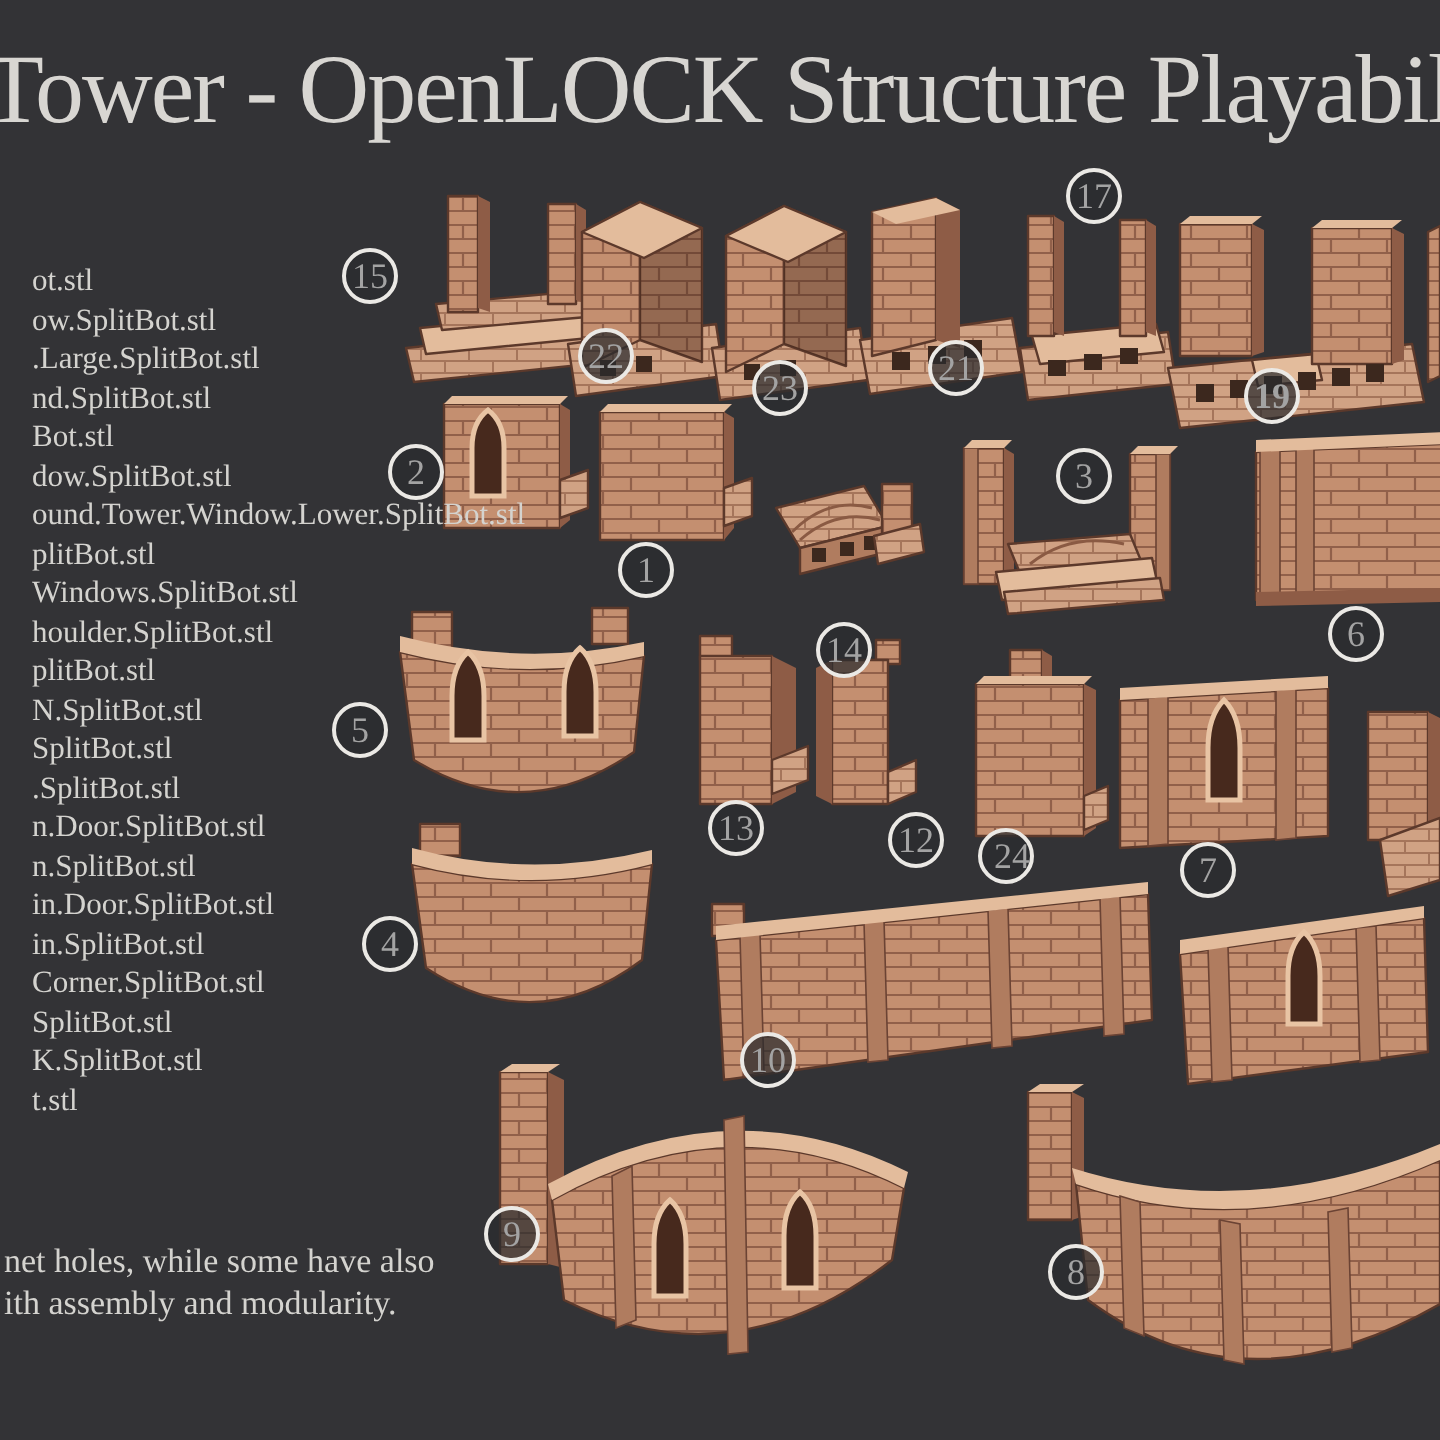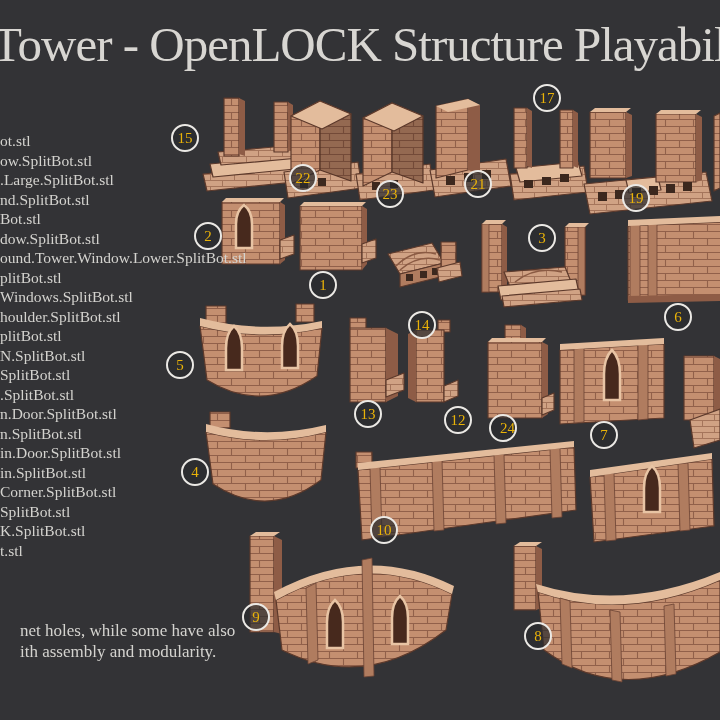--- a/index.html
+++ b/index.html
@@ -7,33 +7,33 @@
     position:relative;width:720px;height:720px;overflow:hidden;
     background:#333336;
     font-family:"Liberation Serif", serif;
   }
   .title{
     position:absolute;left:-8px;top:16px;margin:0;
     font-size:49px;font-weight:normal;letter-spacing:-1px;
     color:#d8d6d2;white-space:nowrap;
   }
   .file-list{
-    position:absolute;left:0;top:131px;
+    position:absolute;left:16px;top:131px;
     color:#d4d3cf;font-size:15.5px;line-height:19.5px;white-space:nowrap;
   }
   .footer-note{
-    position:absolute;left:20px;top:620px;
+    position:absolute;left:2px;top:620px;
     color:#d4d3cf;font-size:17px;line-height:21px;white-space:nowrap;
   }
   .models-svg{position:absolute;left:0;top:0;}
   .badge{
     position:absolute;width:28px;height:28px;box-sizing:border-box;
     border:2px solid #ebe9e5;border-radius:50%;
     background:rgba(42,43,46,0.72);
-    color:#eab308;font-size:15px;line-height:24px;text-align:center;
+    color:#a3a3a3;font-size:18px;line-height:24px;text-align:center;
   }
   
   .face{fill:url(#bp);}
   .base{fill:url(#bp2);}
   .top{fill:#e3bc9c;}
   .side{fill:#8e5c46;}
   .strip{fill:#b07c5f;stroke:#6b4334;stroke-width:0.8;}
   .shade{fill:rgba(60,33,22,0.35);}
   .hole{fill:#3c281e;}
   .win{fill:#47291d;stroke:#e8c4a4;stroke-width:2.5;}
@@ -307,21 +307,21 @@
   <div class="footer-note">
     <div>net holes, while some have also</div>
     <div>ith assembly and modularity.</div>
   </div>
 
   <div class="badge" style="left:171px;top:124px;">15</div>
   <div class="badge" style="left:289px;top:164px;">22</div>
   <div class="badge" style="left:376px;top:180px;">23</div>
   <div class="badge" style="left:464px;top:170px;">21</div>
   <div class="badge" style="left:533px;top:84px;">17</div>
-  <div class="badge" style="left:622px;top:184px;">19</div>
+  <div class="badge" style="left:622px;top:184px;font-weight:bold;">19</div>
   <div class="badge" style="left:194px;top:222px;">2</div>
   <div class="badge" style="left:309px;top:271px;">1</div>
   <div class="badge" style="left:408px;top:271px;margin-top:40px;">14</div>
   <div class="badge" style="left:528px;top:224px;">3</div>
   <div class="badge" style="left:664px;top:303px;">6</div>
   <div class="badge" style="left:166px;top:351px;">5</div>
   <div class="badge" style="left:354px;top:400px;">13</div>
   <div class="badge" style="left:444px;top:406px;">12</div>
   <div class="badge" style="left:489px;top:414px;text-align:right;">24</div>
   <div class="badge" style="left:590px;top:421px;">7</div>

